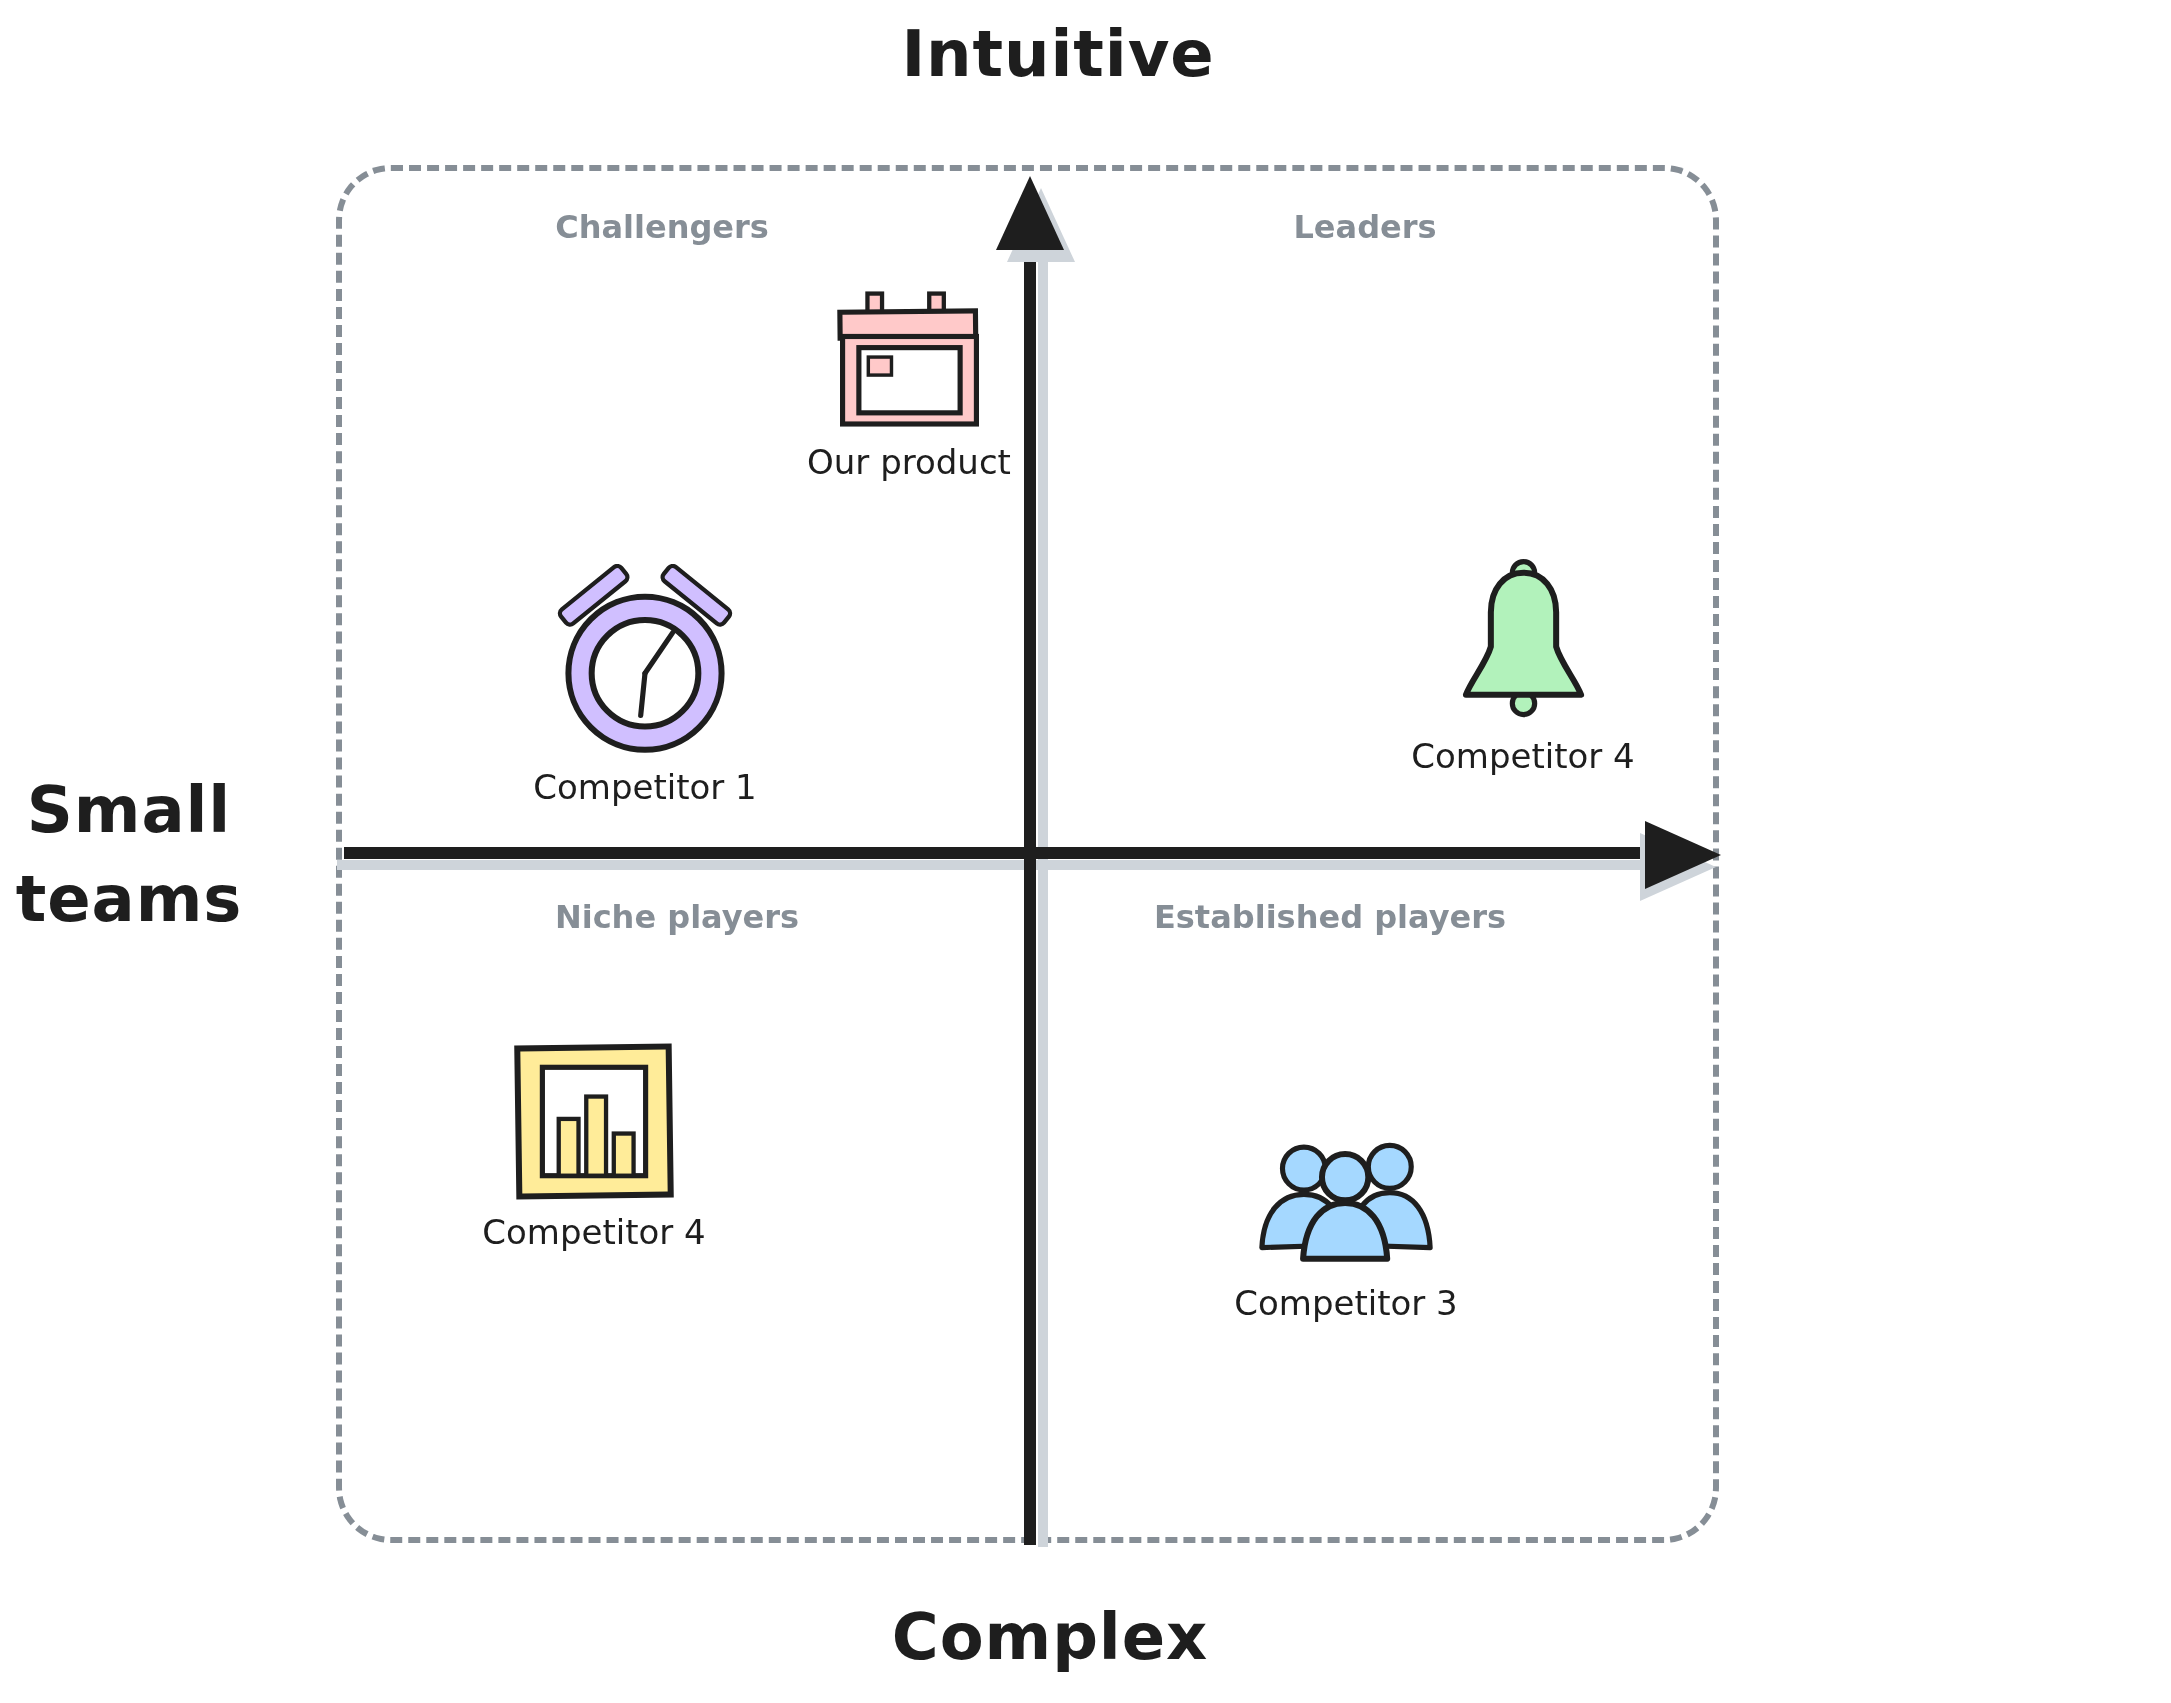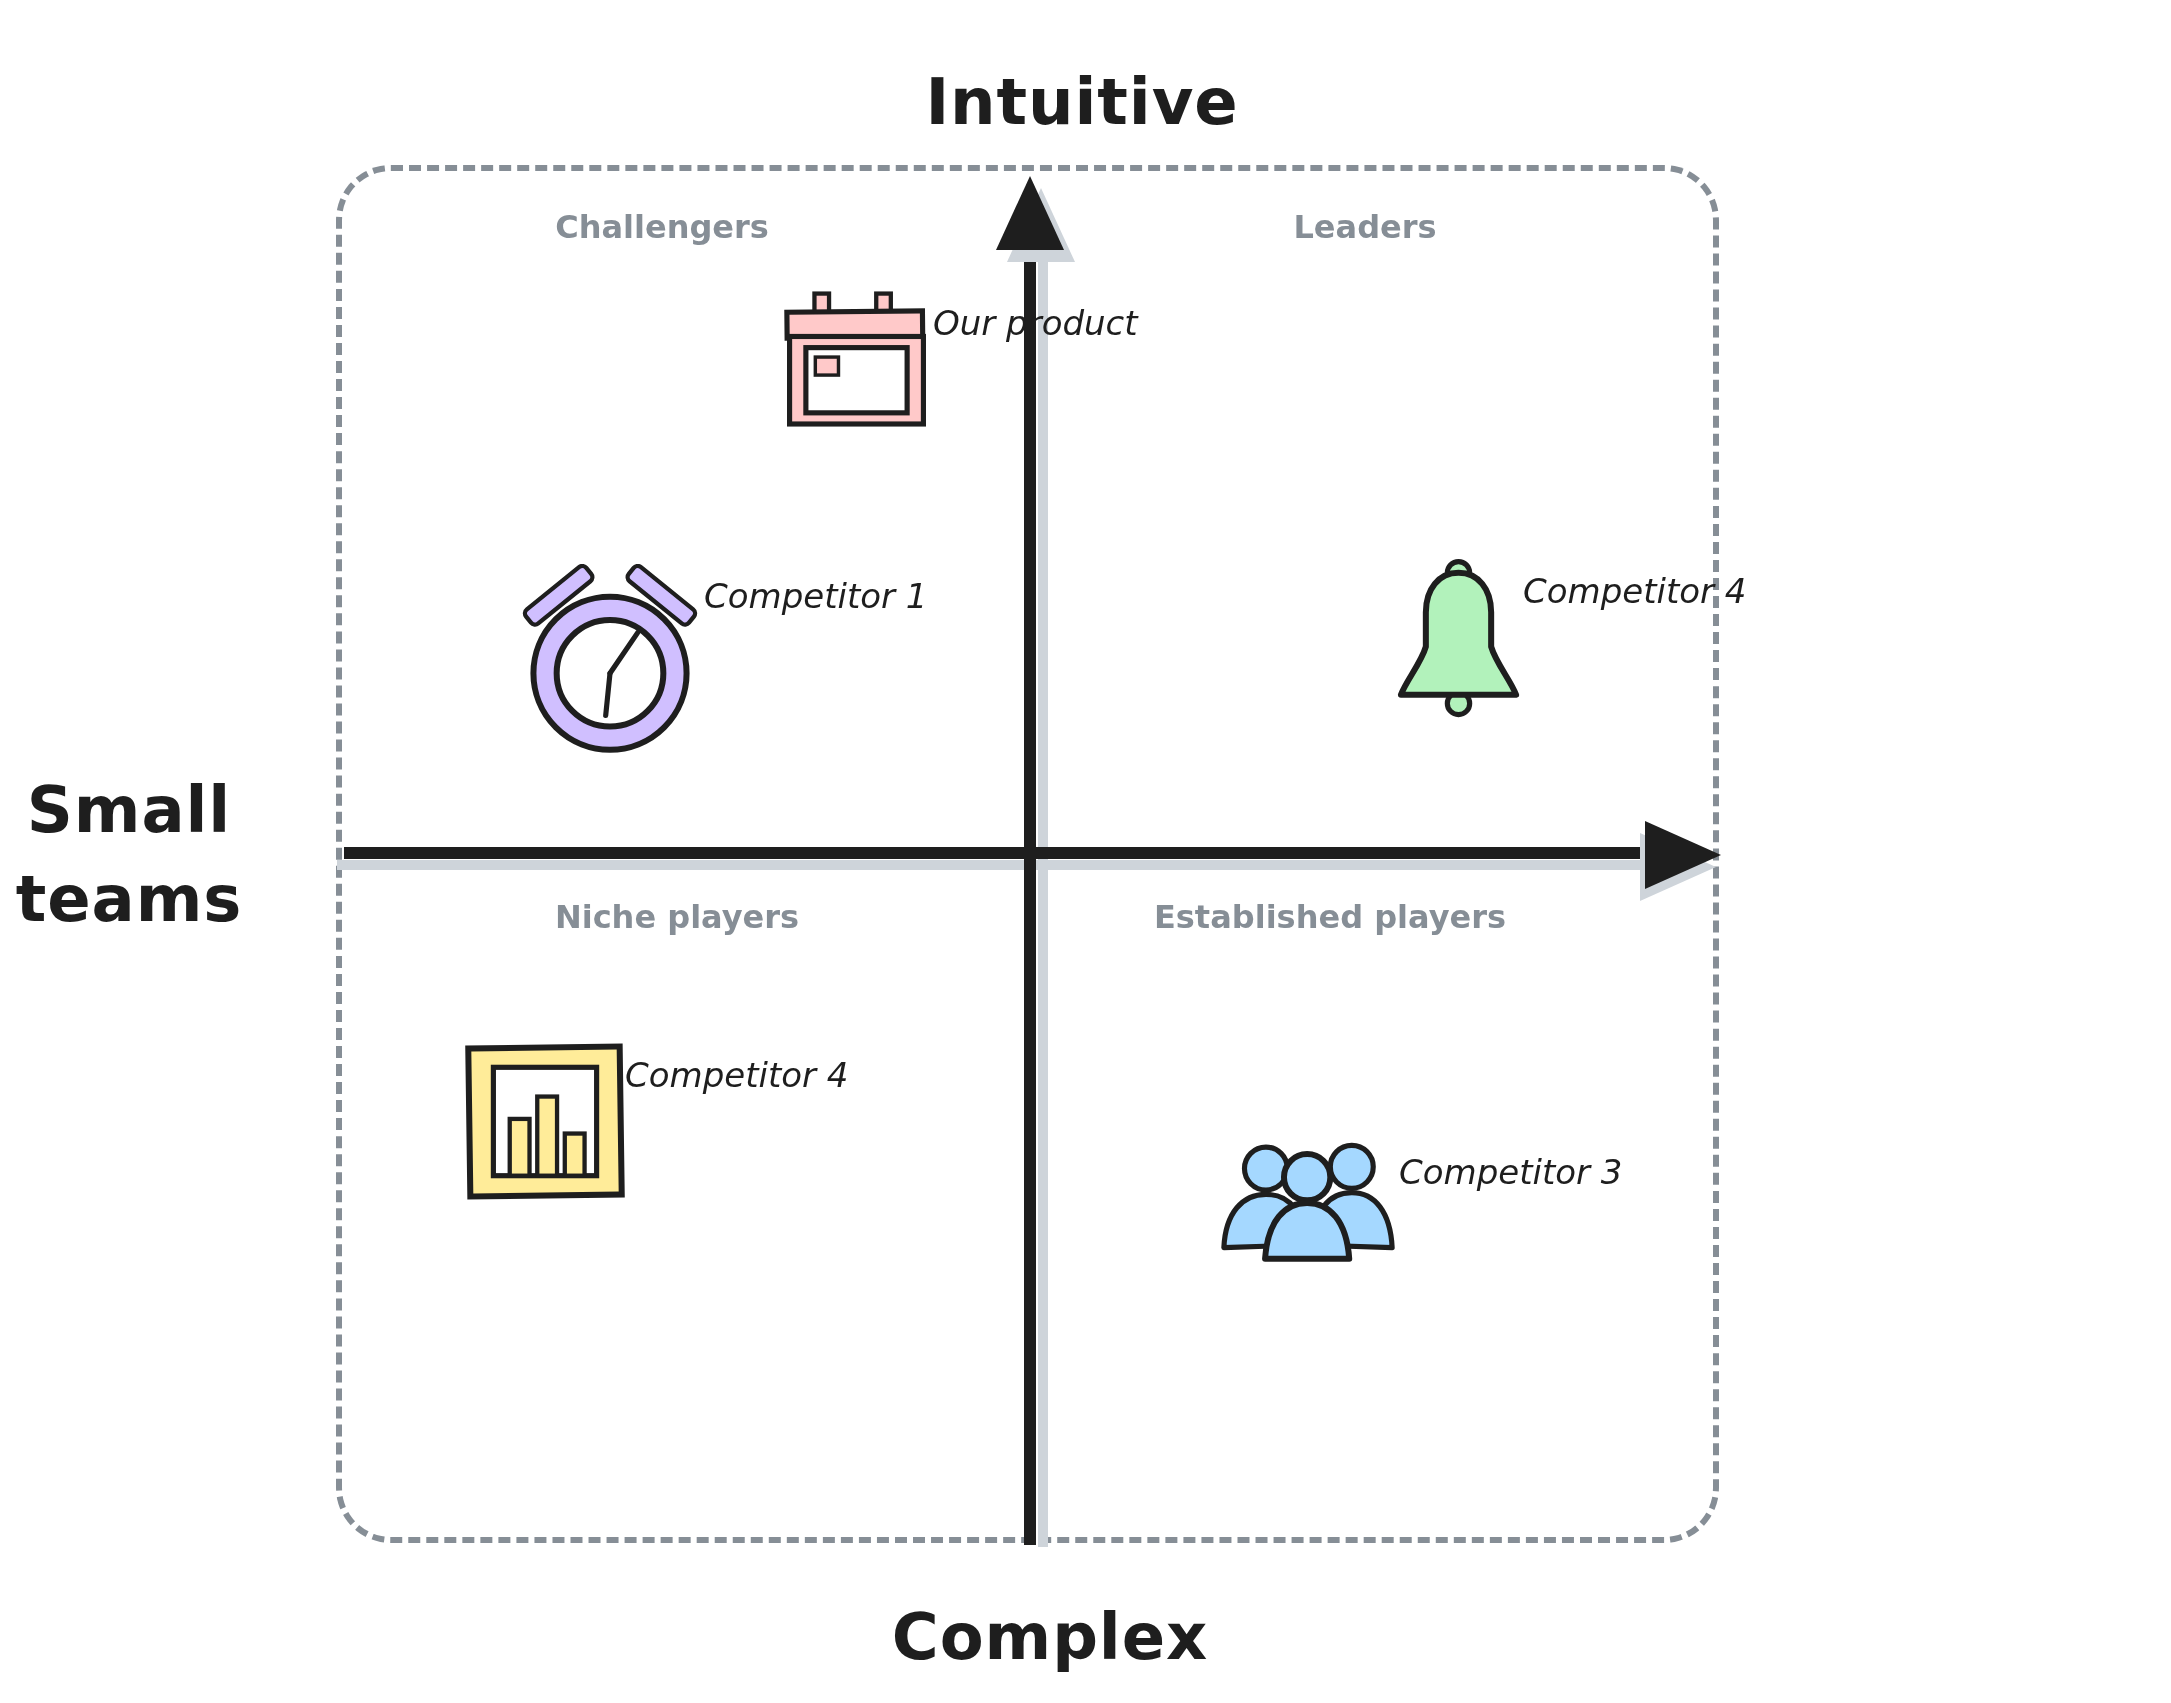--- a/index.html
+++ b/index.html
@@ -78,21 +78,21 @@
   .big-label {
     position: absolute;
     color: #1e1e1e;
     font-size: 64px;
     font-weight: 700;
     letter-spacing: 0.9px;
     text-align: center;
     line-height: 89px;
     white-space: nowrap;
   }
-  #title-top   { left: 884px; top: 10.3px;  width: 396px; margin-top: 48px; }
+  #title-top   { left: 860px; top: 10.3px;  width: 396px; }
   #title-bottom{ left: 852px;  top: 1593px; width: 396px; }
   #label-left  { left: 4px;   top: 766px; width: 250px; }
   #label-right { left: 1790px; top: 766px; width: 370px; }
 
   
   .quad-label {
     position: absolute;
     color: #868e96;
     font-size: 32px;
     font-weight: 700;
@@ -102,22 +102,22 @@
   #quad-challengers { left: 447px;  top: 208px;  width: 430px; }
   #quad-leaders     { left: 1150px; top: 208px;  width: 430px; }
   #quad-niche       { left: 462px;  top: 898px; width: 430px; }
   #quad-established { left: 1115px; top: 898px; width: 430px; }
 
   
   .item {
     position: absolute;
     width: 258px;
     display: flex;
-    flex-direction: row;
-    font-style: italic;
+    flex-direction: column;
+    align-items: center;
   }
   .item-label {
     color: #1e1e1e;
     font-size: 34px;
     font-weight: 400;
     white-space: nowrap;
     margin-top: 12px;
     text-align: center;
   }
   #item-our-product { left: 780px;  top: 291px; }

